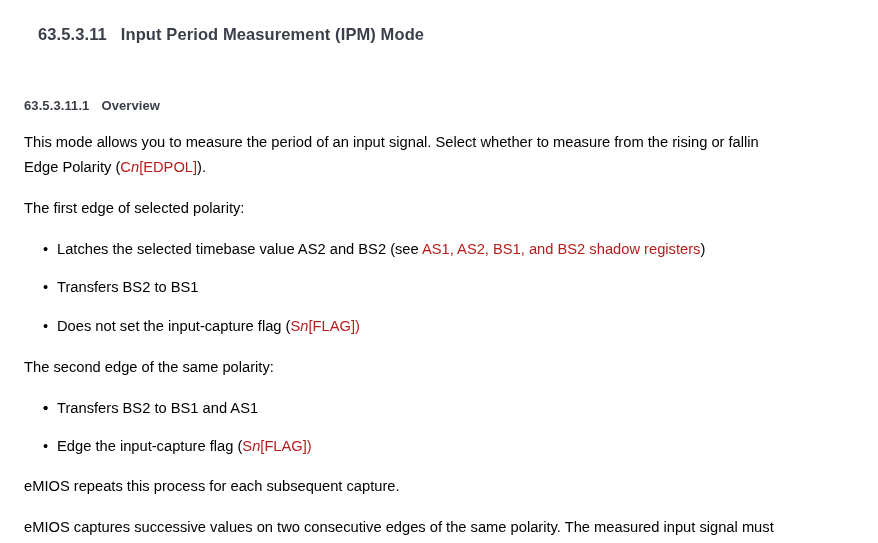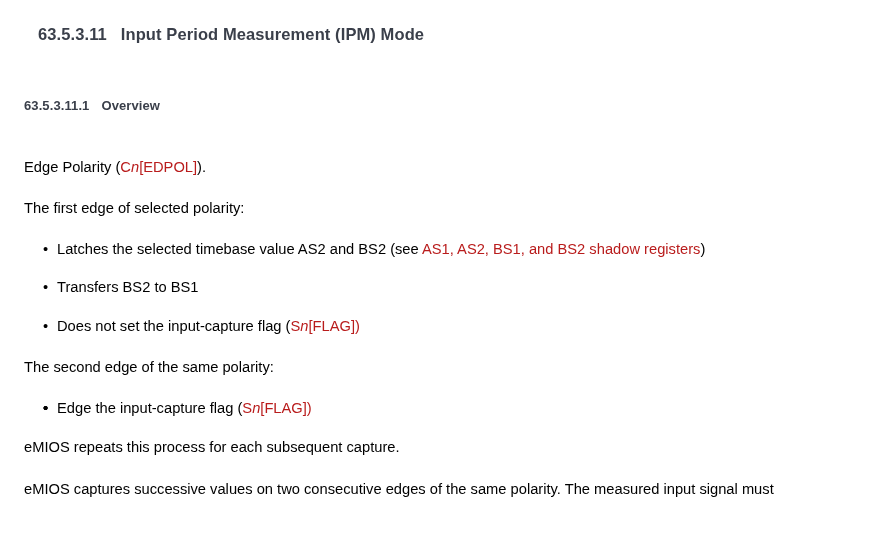--- a/index.html
+++ b/index.html
@@ -92,21 +92,21 @@
 
   <h1 class="h3">
     <span class="num">63.5.3.11</span><span>Input Period Measurement (IPM) Mode</span>
   </h1>
 
   <h2 class="h4">
     <span class="num">63.5.3.11.1</span><span>Overview</span>
   </h2>
 
   <p class="body">
-    <br>
+    <span class="nowrapline">This mode allows you to measure the period of an input signal. Select whether to measure from the rising or fallin</span><br>
     <span>Edge Polarity (</span><a class="xref" href="#"><span>C</span><span class="ital">n</span><span>[EDPOL]</span></a><span>).</span>
   </p>
 
   <p class="body">The first edge of selected polarity:</p>
 
   <ul class="bullets">
     <li>
       <span class="dot">•</span><span>Latches the selected timebase value AS2 and BS2 (see </span><a class="xref" href="#">AS1, AS2, BS1, and BS2 shadow registers</a><span>)</span>
     </li>
     <li>
@@ -117,21 +117,21 @@
     </li>
   </ul>
 
   <p class="body">The second edge of the same polarity:</p>
 
   <ul class="bullets">
     <li>
       <span class="dot">•</span>
     </li>
     <li>
-      <span class="dot">•</span>
+      <span class="dot">•</span><span>Transfers BS2 to BS1 and AS1</span>
     </li>
     <li>
       <span class="dot">•</span><span>Edge the input-capture flag (</span><a class="xref" href="#"><span>S</span><span class="ital">n</span><span>[FLAG]</span><span>)</span></a>
     </li>
   </ul>
 
   <p class="body tight">eMIOS repeats this process for each subsequent capture.</p>
 
   <p class="body">
     <span class="nowrapline">eMIOS captures successive values on two consecutive edges of the same polarity. The measured input signal must</span><br>

